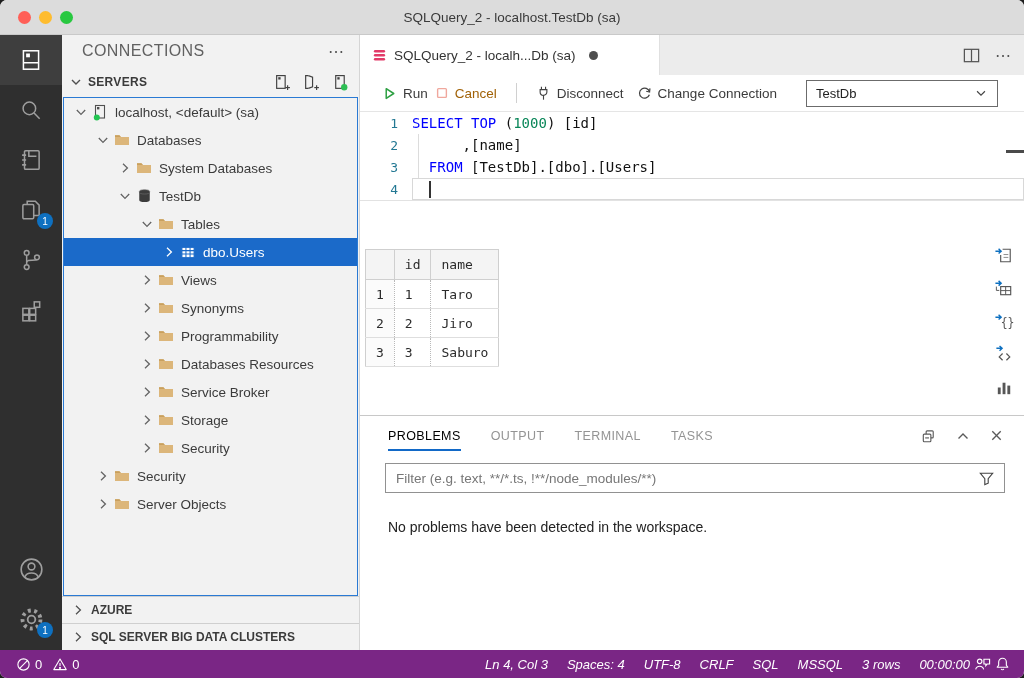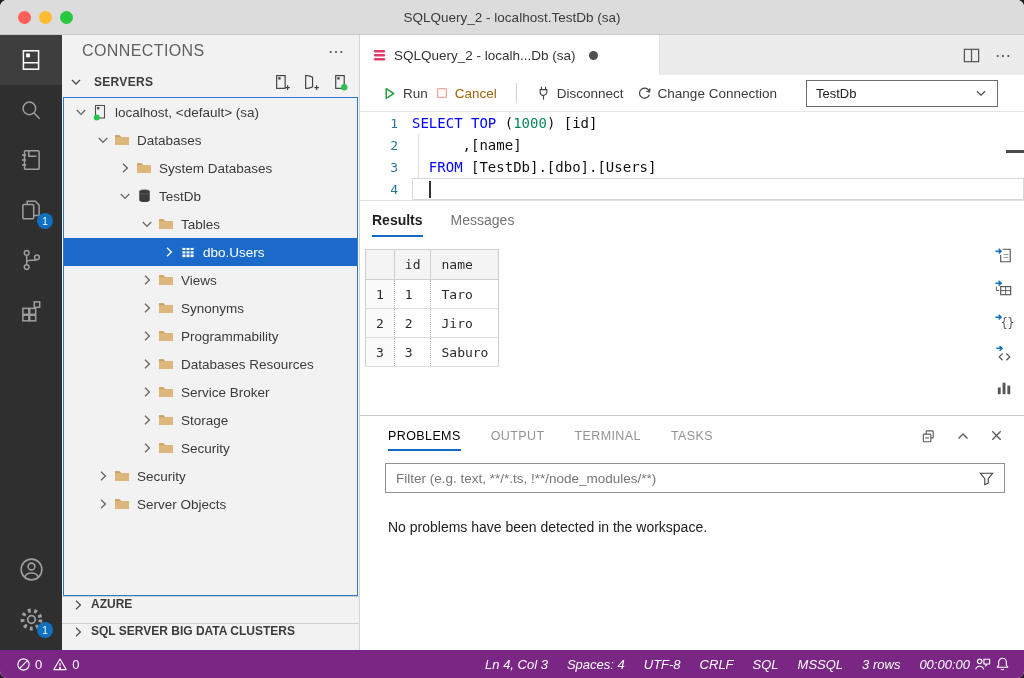--- a/index.html
+++ b/index.html
@@ -20,30 +20,30 @@
   .act-tile { width:62px; height:50px; display:flex; align-items:center; justify-content:center; position:relative; color:#9e9e9e; cursor:pointer; }
   .act-tile.active { background:#3e3e3e; color:#fff; }
   .act-spacer { flex:1; }
   .badge { position:absolute; right:9px; bottom:6px; min-width:16px; height:16px; border-radius:8px; background:#0e70c0; color:#fff; font-size:10px; display:flex; align-items:center; justify-content:center; padding:0 3px; }
 
   
   .sidebar { width:298px; background:#f2f2f2; display:flex; flex-direction:column; flex:none; border-right:1px solid #d5d5d5; }
   .conn-header { height:32px; display:flex; align-items:center; padding:0 14px 0 20px; }
   .conn-header .t { font-size:16px; color:#616161; letter-spacing:.4px; flex:1; }
   .more-dots { color:#555; font-size:16px; letter-spacing:1px; cursor:pointer; }
-  .servers-header { height:30px; display:flex; align-items:center; padding:0 10px 0 6px; gap:10px; }
+  .servers-header { height:30px; display:flex; align-items:center; padding:0 10px 0 6px; gap:4px; }
   .servers-header .t { font-size:12px; font-weight:bold; color:#3b3b3b; flex:1; letter-spacing:.3px; }
   .hdr-icons { display:flex; gap:12px; align-items:center; }
   .hdr-icons span { cursor:pointer; display:flex; }
   .treewrap { flex:1; border:1px solid #2a7ad4; margin:0 1px; overflow:hidden; background:#f2f2f2; }
   .trow { height:28px; display:flex; align-items:center; font-size:13.5px; color:#3b3b3b; cursor:pointer; white-space:nowrap; }
   .trow .chev { width:18px; display:flex; justify-content:center; flex:none; }
   .trow .ticon { width:20px; display:flex; justify-content:center; margin-right:5px; flex:none; }
   .trow.sel { background:#1b6ac9; color:#fff; }
-  .side-section { height:27px; border-top:1px solid #cfcfcf; display:flex; gap:5px; padding-left:8px; font-size:12px; font-weight:bold; color:#3b3b3b; cursor:pointer; flex:none; }
+  .side-section { height:27px; border-top:1px solid #cfcfcf; display:flex; align-items:center; gap:5px; padding-left:8px; font-size:12px; font-weight:bold; color:#3b3b3b; cursor:pointer; flex:none; }
 
   
   .editor-col { flex:1; display:flex; flex-direction:column; min-width:0; background:#fff; }
 
   .tabbar { height:40px; background:#ececec; display:flex; align-items:stretch; flex:none; position:relative; }
   .tab { width:300px; background:#fff; display:flex; align-items:center; gap:7px; padding:0 12px; border-right:1px solid #e0e0e0; cursor:pointer; }
   .tab .tlabel { font-size:13.5px; color:#333; white-space:nowrap; }
   .dirty-dot { width:9px; height:9px; border-radius:50%; background:#4f4f4f; margin-left:6px; }
   .tab-actions { position:absolute; right:12px; top:0; height:40px; display:flex; align-items:center; gap:14px; color:#555; }
   .tab-actions span { cursor:pointer; display:flex; }
@@ -576,24 +576,20 @@
             <div class="cline current">
               <div class="gut">4</div>
               <div class="ctext"><span class="cursor-bar"></span></div>
             </div>
           </div>
         <div class="indent-guide"></div>
         <div class="overview-mark"></div>
       </div>
 
       <div class="results">
-        <div class="rtabs" id="rtabs">
-            <div class="rtab active">Results</div>
-            <div class="rtab">Messages</div>
-          </div>
         <table class="grid">
           <thead>
               <tr id="grid-head">
                 <th></th>
                 <th class="c-id">id</th>
                 <th class="last c-name">name</th>
               </tr>
             </thead>
           <tbody id="grid-body">
               <tr>

